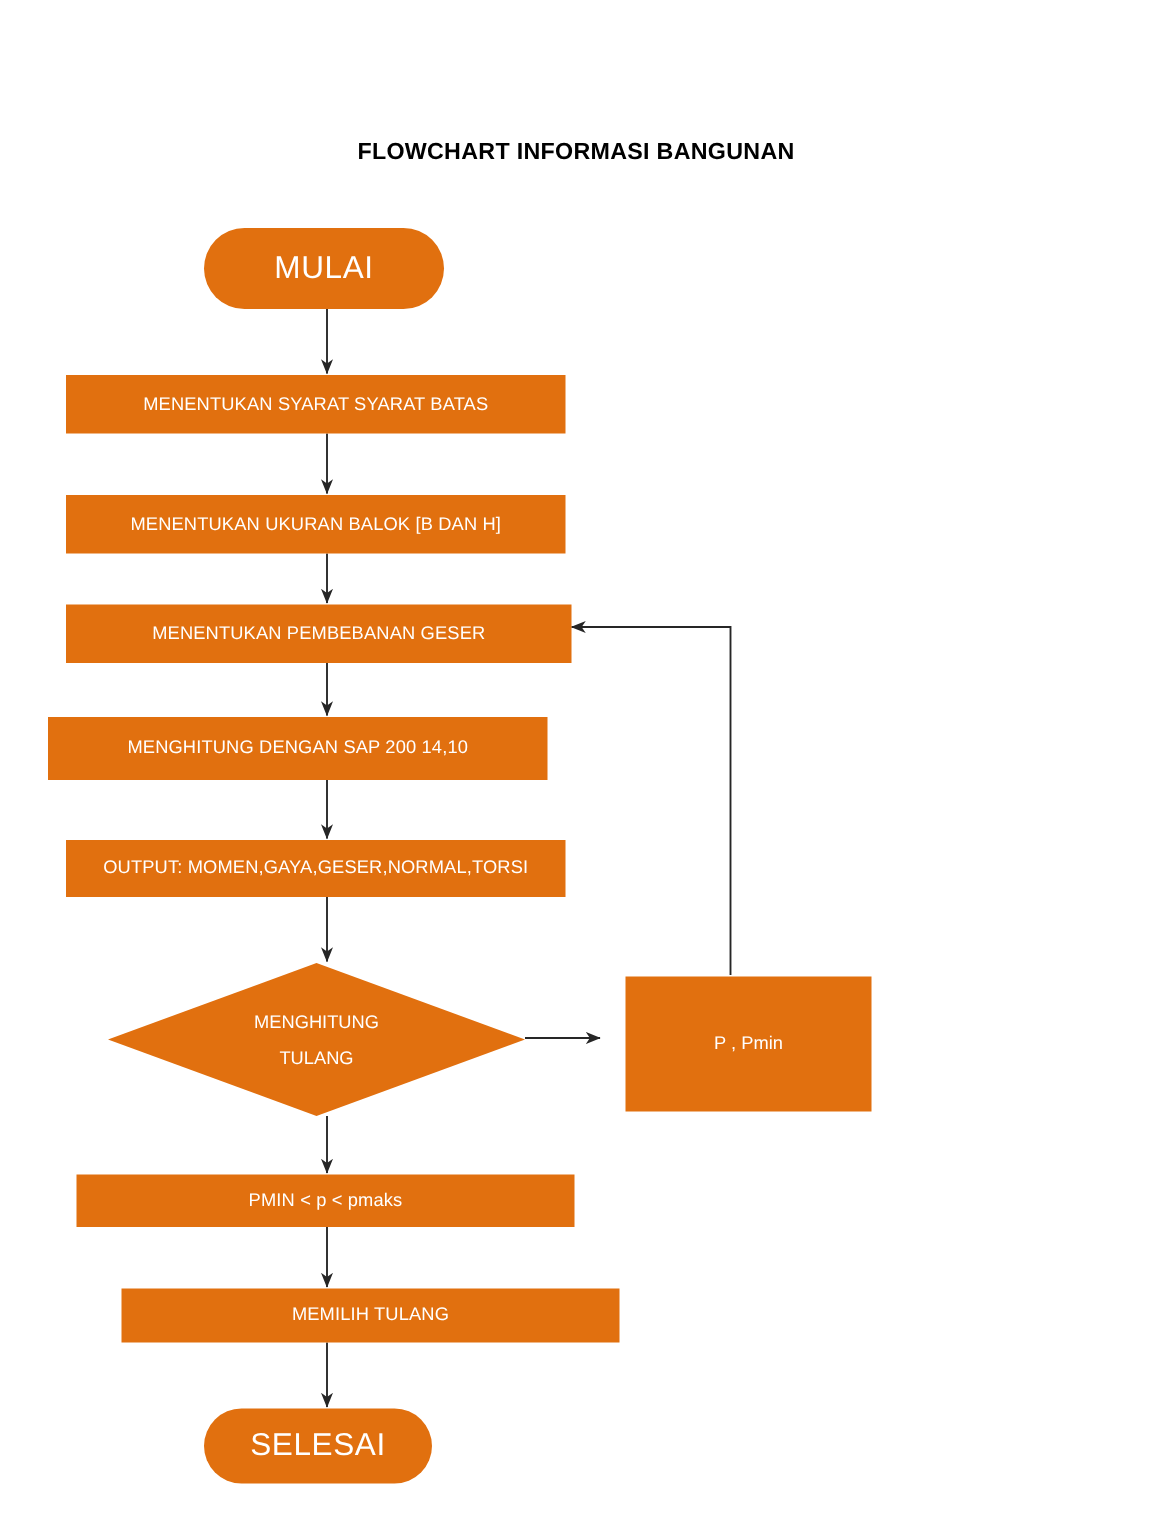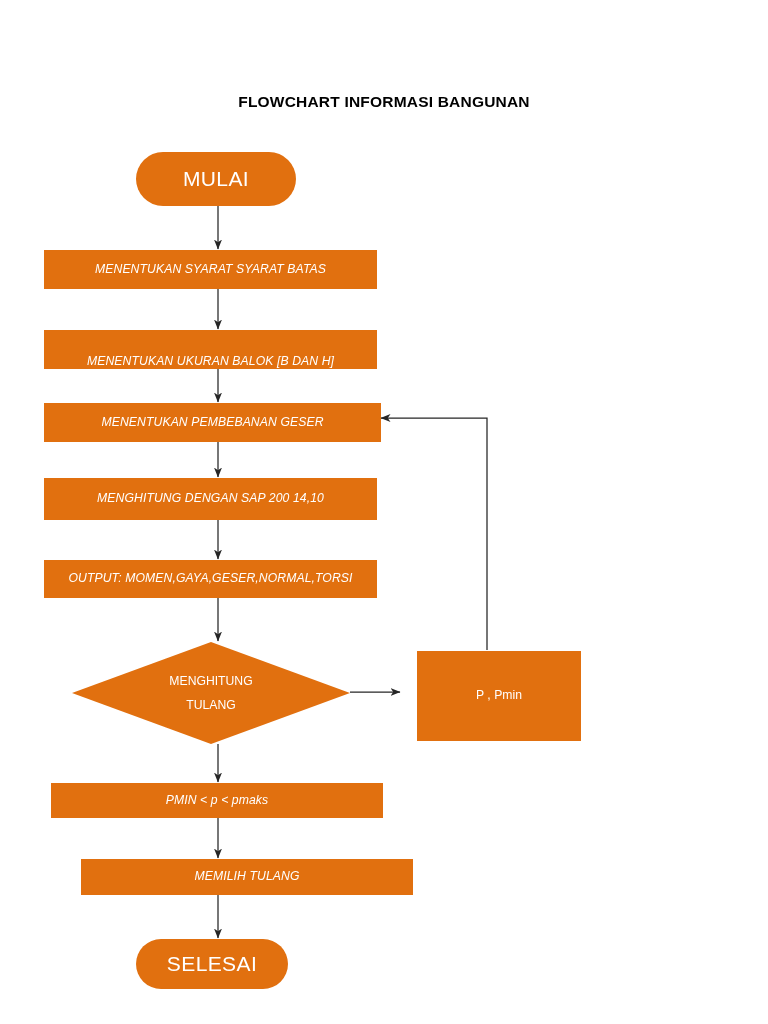--- a/index.html
+++ b/index.html
@@ -44,21 +44,20 @@
     line-height: 1.25;
   }
   .terminator {
     border-radius: 999px;
     font-size: 21px;
     letter-spacing: 0.4px;
   }
   .process {
     font-size: 12.2px;
     letter-spacing: 0.1px;
-    font-style: italic;
   }
   .decision-wrap {
     position: absolute;
   }
   .decision-shape {
     position: absolute;
     left: 0;
     top: 0;
     width: 100%;
     height: 100%;
@@ -122,29 +121,29 @@
   </svg>
 
   <div class="node terminator" style="left:136px; top:152px; width:160px; height:54px;">
     <span>MULAI</span>
   </div>
 
   <div class="node process" style="left:44px; top:250px; width:333px; height:39px;">
     <span>MENENTUKAN SYARAT SYARAT BATAS</span>
   </div>
 
-  <div class="node process" style="left:44px; top:330px; width:333px; height:39px;align-items:flex-end;">
+  <div class="node process" style="left:44px; top:330px; width:333px; height:39px;">
     <span>MENENTUKAN UKURAN BALOK [B DAN H]</span>
   </div>
 
   <div class="node process" style="left:44px; top:403px; width:337px; height:39px;">
     <span>MENENTUKAN PEMBEBANAN GESER</span>
   </div>
 
-  <div class="node process" style="left:44px; top:478px; width:333px; height:42px;justify-content:center;">
+  <div class="node process" style="left:32px; top:478px; width:333px; height:42px;justify-content:center;">
     <span>MENGHITUNG DENGAN SAP 200 14,10</span>
   </div>
 
   <div class="node process" style="left:44px; top:560px; width:333px; height:38px;">
     <span>OUTPUT: MOMEN,GAYA,GESER,NORMAL,TORSI</span>
   </div>
 
   <div class="decision-wrap" style="left:72px; top:642px; width:278px; height:102px;">
     <div class="decision-shape"></div>
     <div class="decision-label">

